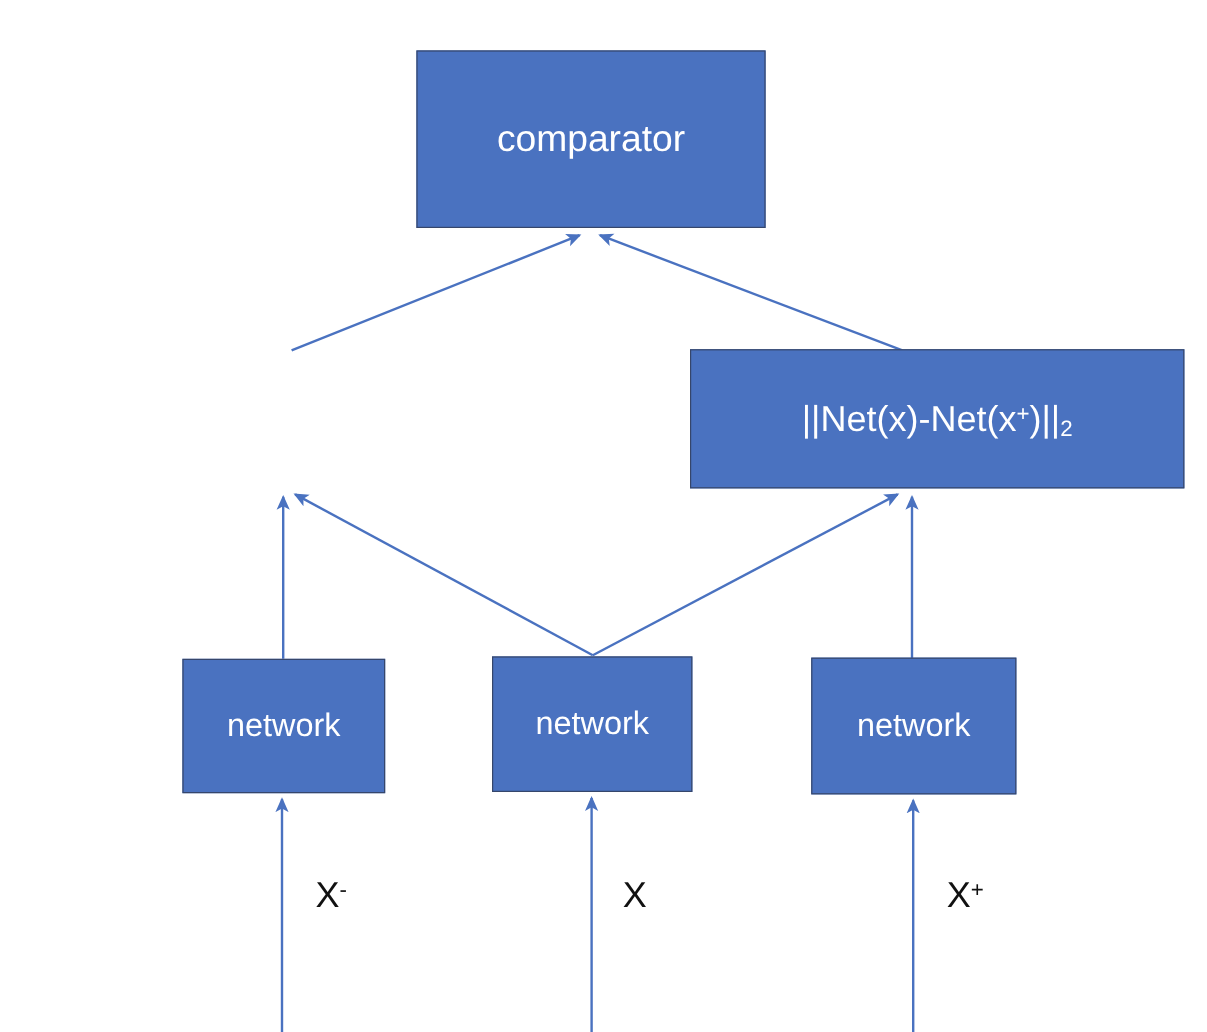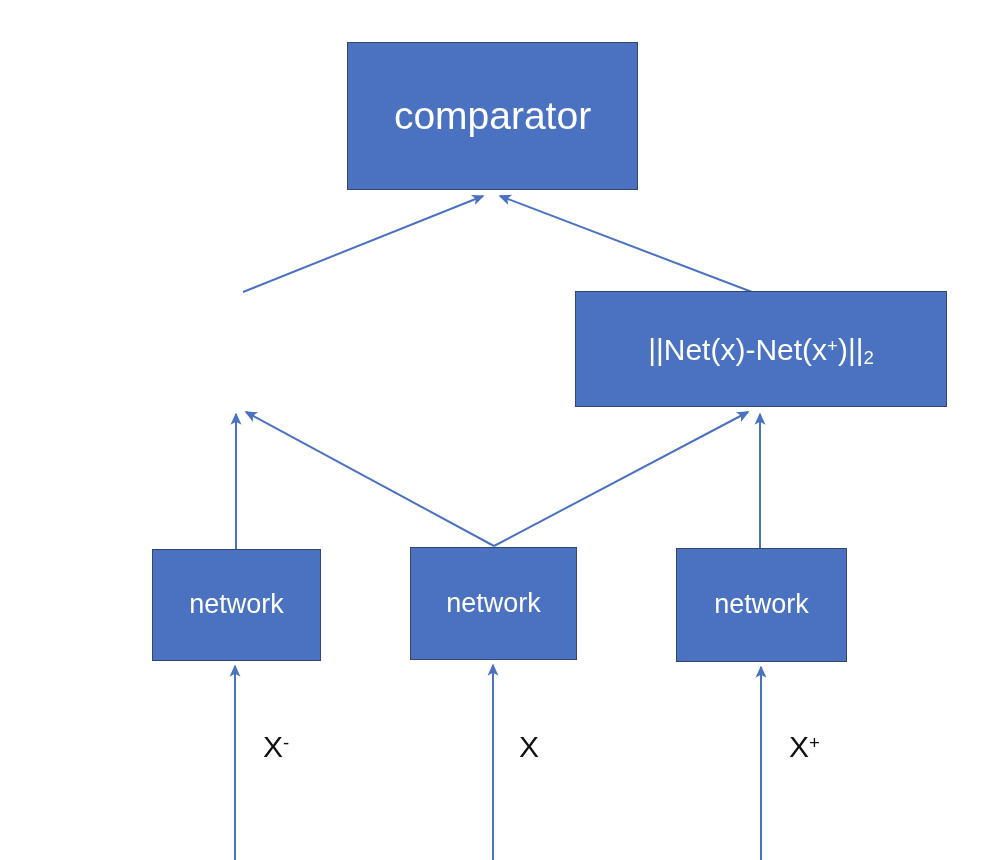--- a/index.html
+++ b/index.html
@@ -32,34 +32,34 @@
   }
   .node .label {
     display: block;
     white-space: nowrap;
   }
   #node-comparator {
     left: 347px;
     top: 42px;
     width: 291px;
     height: 148px;
-    font-size: 39px;
+    font-size: 31px;
     text-align: right;
   }
   #node-dist-neg {
     left: 60px;
     top: 291px;
     width: 360px;
     height: 116px;
     font-size: 30px;
   }
   #node-dist-pos {
     left: 575px;
     top: 291px;
-    width: 372px;
+    width: 412px;
     height: 116px;
     font-size: 30px;
   }
   #node-network-neg {
     left: 152px;
     top: 549px;
     width: 169px;
     height: 112px;
     font-size: 27px;
   }

